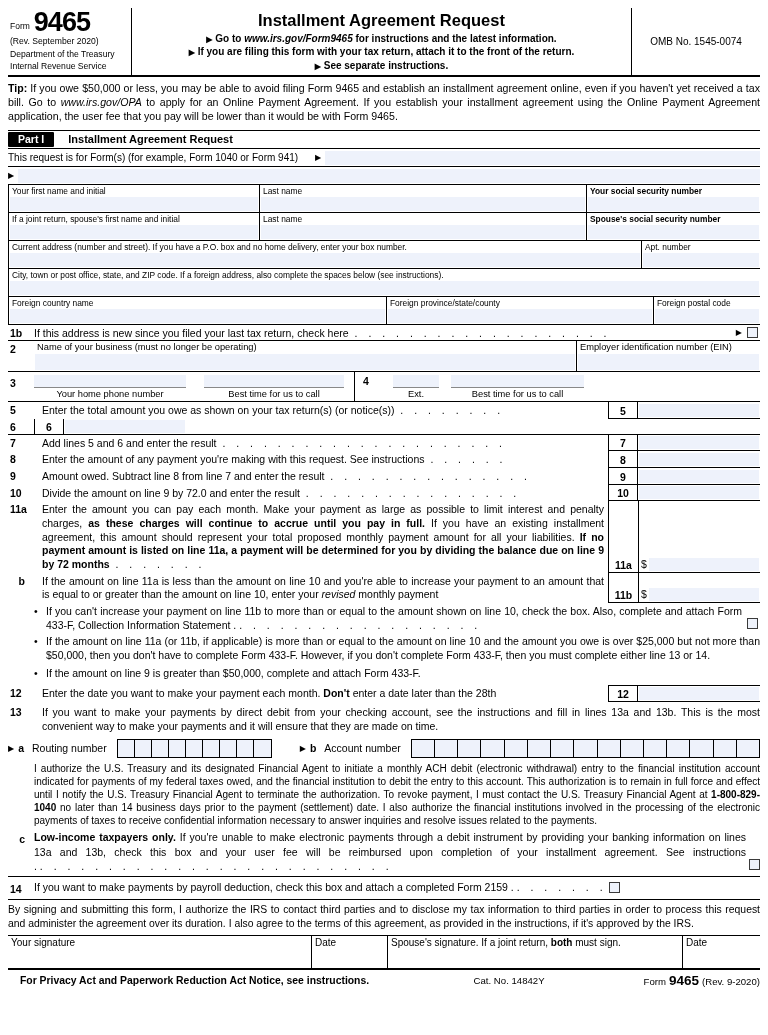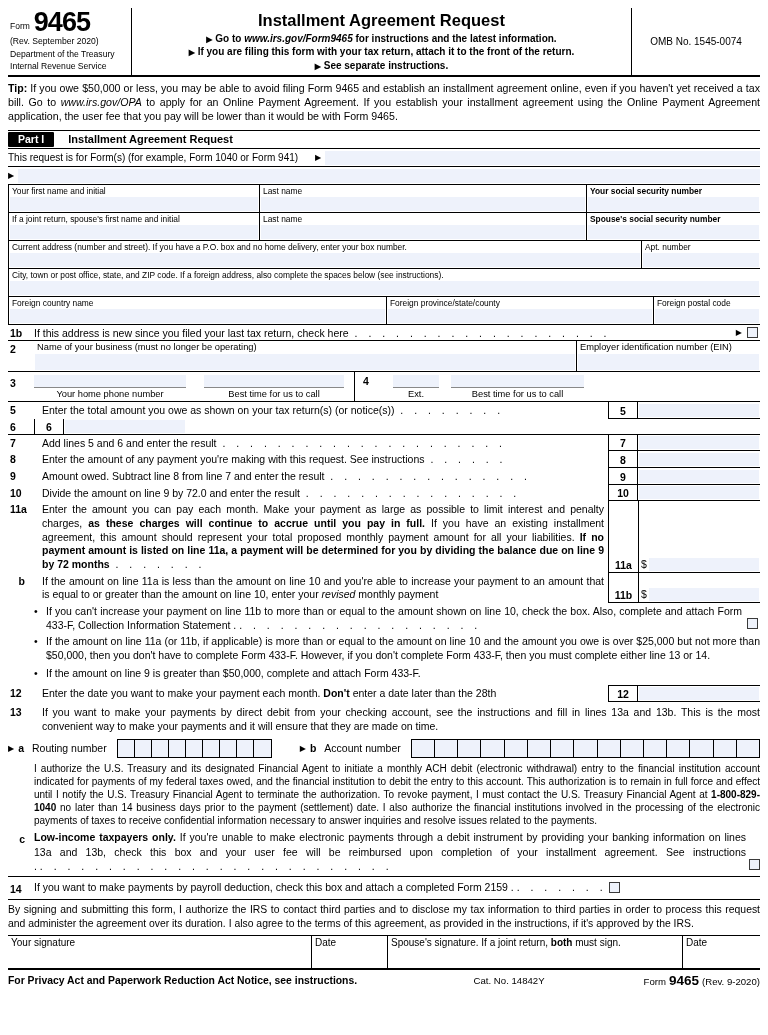--- a/index.html
+++ b/index.html
@@ -102,21 +102,21 @@
   .sep-med { border-bottom: 1.5px solid #000; }
 
   .signing { padding: 3px 0 4px; line-height: 1.32; font-size: 10.4px; border-bottom: 1px solid #000; }
 
   
   .sigrow { display: flex; border-bottom: 2px solid #000; height: 34px; }
   .sigcell { padding: 1px 3px; font-size: 10px; }
   .sigcell + .sigcell { border-left: 1px solid #000; }
 
   
-  .footer { display: flex; align-items: center; padding-top: 5px; }
+  .footer { display: flex; align-items: center; padding-top: 5px; margin-left: 12px; }
   .foot-privacy { font-weight: bold; font-size: 10.4px; flex: 1; }
   .foot-cat { font-size: 9.6px; width: 170px; }
   .foot-form { font-size: 9.6px; display: flex; align-items: flex-end; gap: 3px; }
   .foot-num { font-weight: bold; font-size: 13.5px; line-height: 0.9; }
 </style>
 </head>
 <body>
 
 <div class="page">
 

